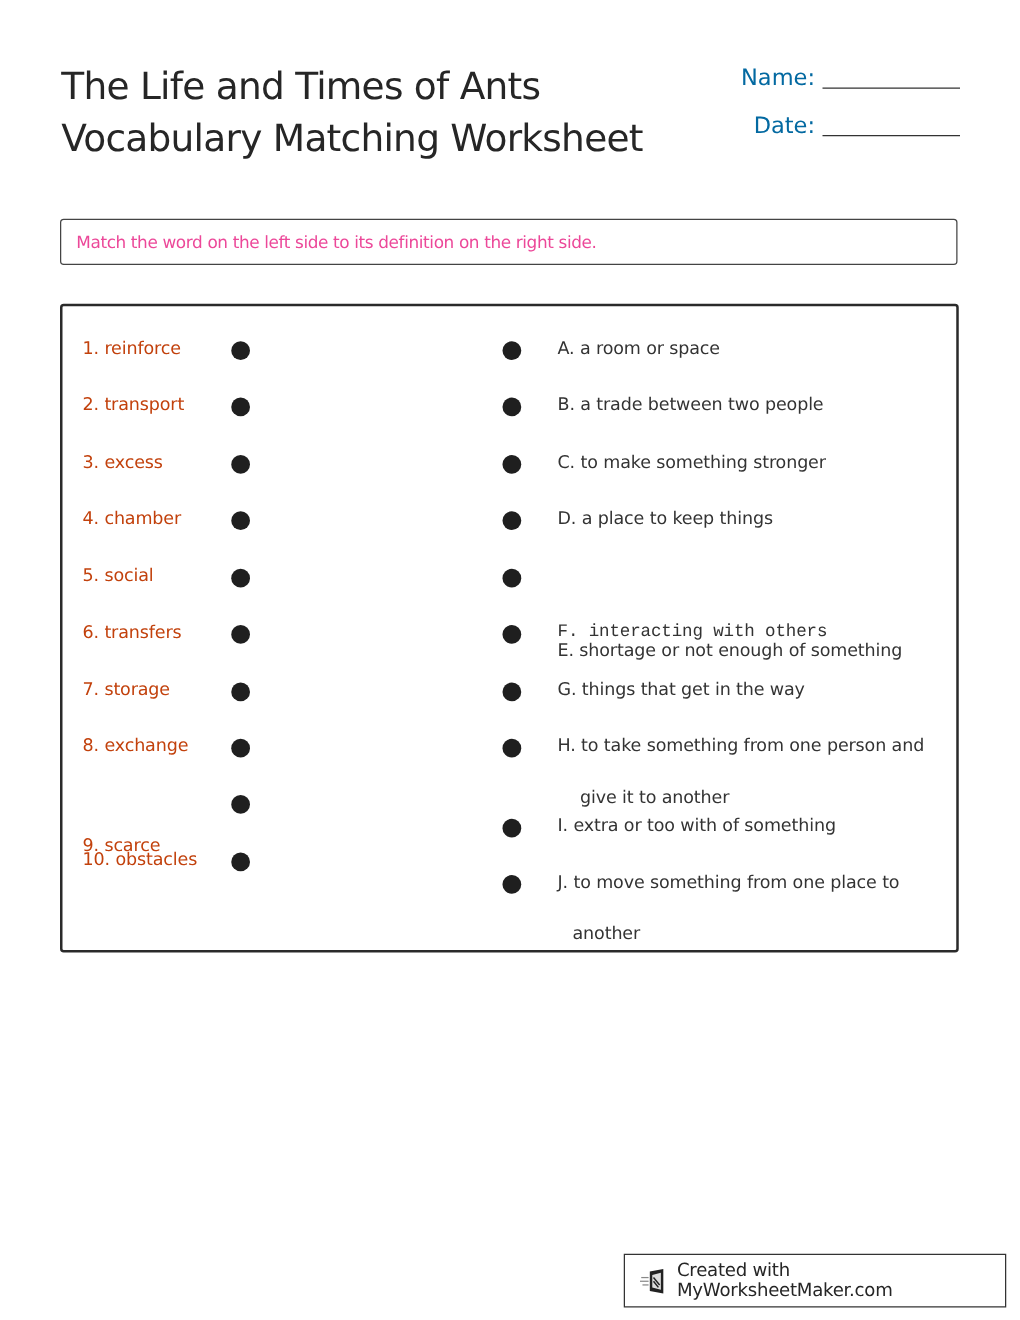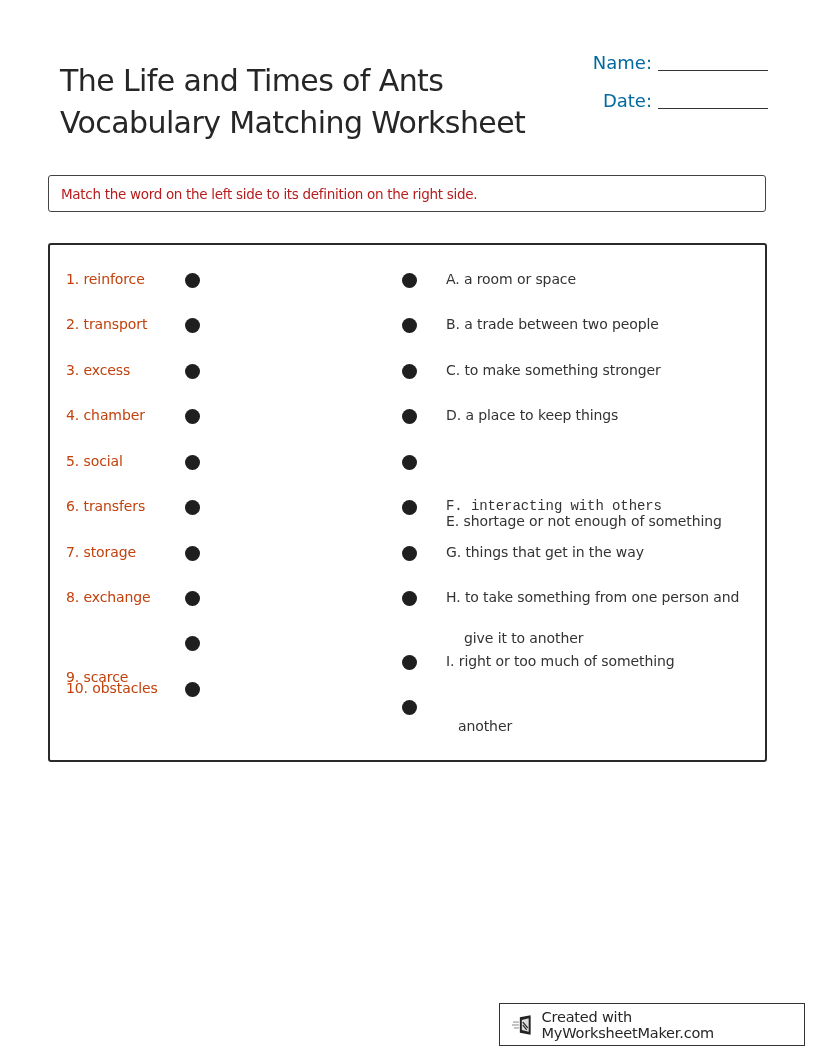--- a/index.html
+++ b/index.html
@@ -17,21 +17,21 @@
     }
     .title {
       position: absolute;
       left: 48px;
       top: 48px;
       font-size: 30px;
       line-height: 42px;
       font-weight: normal;
       letter-spacing: -0.6px;
       color: #262626;
-      margin: 12px;
+      margin: 1px;
     }
     .title div { white-space: nowrap; }
     .field {
       position: absolute;
       display: flex;
       align-items: flex-end;
     }
     .field-label {
       font-size: 18px;
       color: #0369a1;
@@ -51,21 +51,21 @@
       top: 175px;
       width: 718px;
       height: 37px;
       border: 1.3px solid #444;
       border-radius: 3px;
       box-sizing: border-box;
       padding-left: 12px;
       display: flex;
       align-items: center;
       font-size: 13.5px;
-      color: #b91c1c;
+      color: #ec4899;
       letter-spacing: -0.3px;
     }
     .match-box {
       position: absolute;
       left: 48px;
       top: 243px;
       width: 719px;
       height: 519px;
       border: 2px solid #2a2a2a;
       border-radius: 3px;
@@ -206,25 +206,26 @@
 </div>
 
 <div class="dot" style="left:402px; top:591px;"></div>
 <div class="def" style="top:587px;">
   <span>H. to take something from one person and</span>
   <span class="cont">give it to another</span>
 </div>
 
 <div class="dot" style="left:402px; top:655px;"></div>
 <div class="def" style="top:651px;">
-  <span>I. right or too much of something</span>
+  <span>I. extra or too with of something</span>
 </div>
 
 <div class="dot" style="left:402px; top:700px;"></div>
 <div class="def" style="top:696px;">
+  <span>J. to move something from one place to</span>
   <span class="cont" style="padding-left:12px;">another</span>
 </div>
 
 <div class="footer">
   <svg class="footer-icon" viewBox="0 0 24 22">
     <line x1="1" y1="8" x2="7" y2="8" stroke="#888" stroke-width="1"></line>
     <line x1="0" y1="11" x2="7" y2="11" stroke="#888" stroke-width="1"></line>
     <line x1="2" y1="14" x2="7" y2="14" stroke="#888" stroke-width="1"></line>
     <path d="M8 3 L19 1 L19 21 L8 19 Z" fill="#222"></path>
     <path d="M10 6 L17 4 L17 18 L10 16 Z" fill="#ddd"></path>

